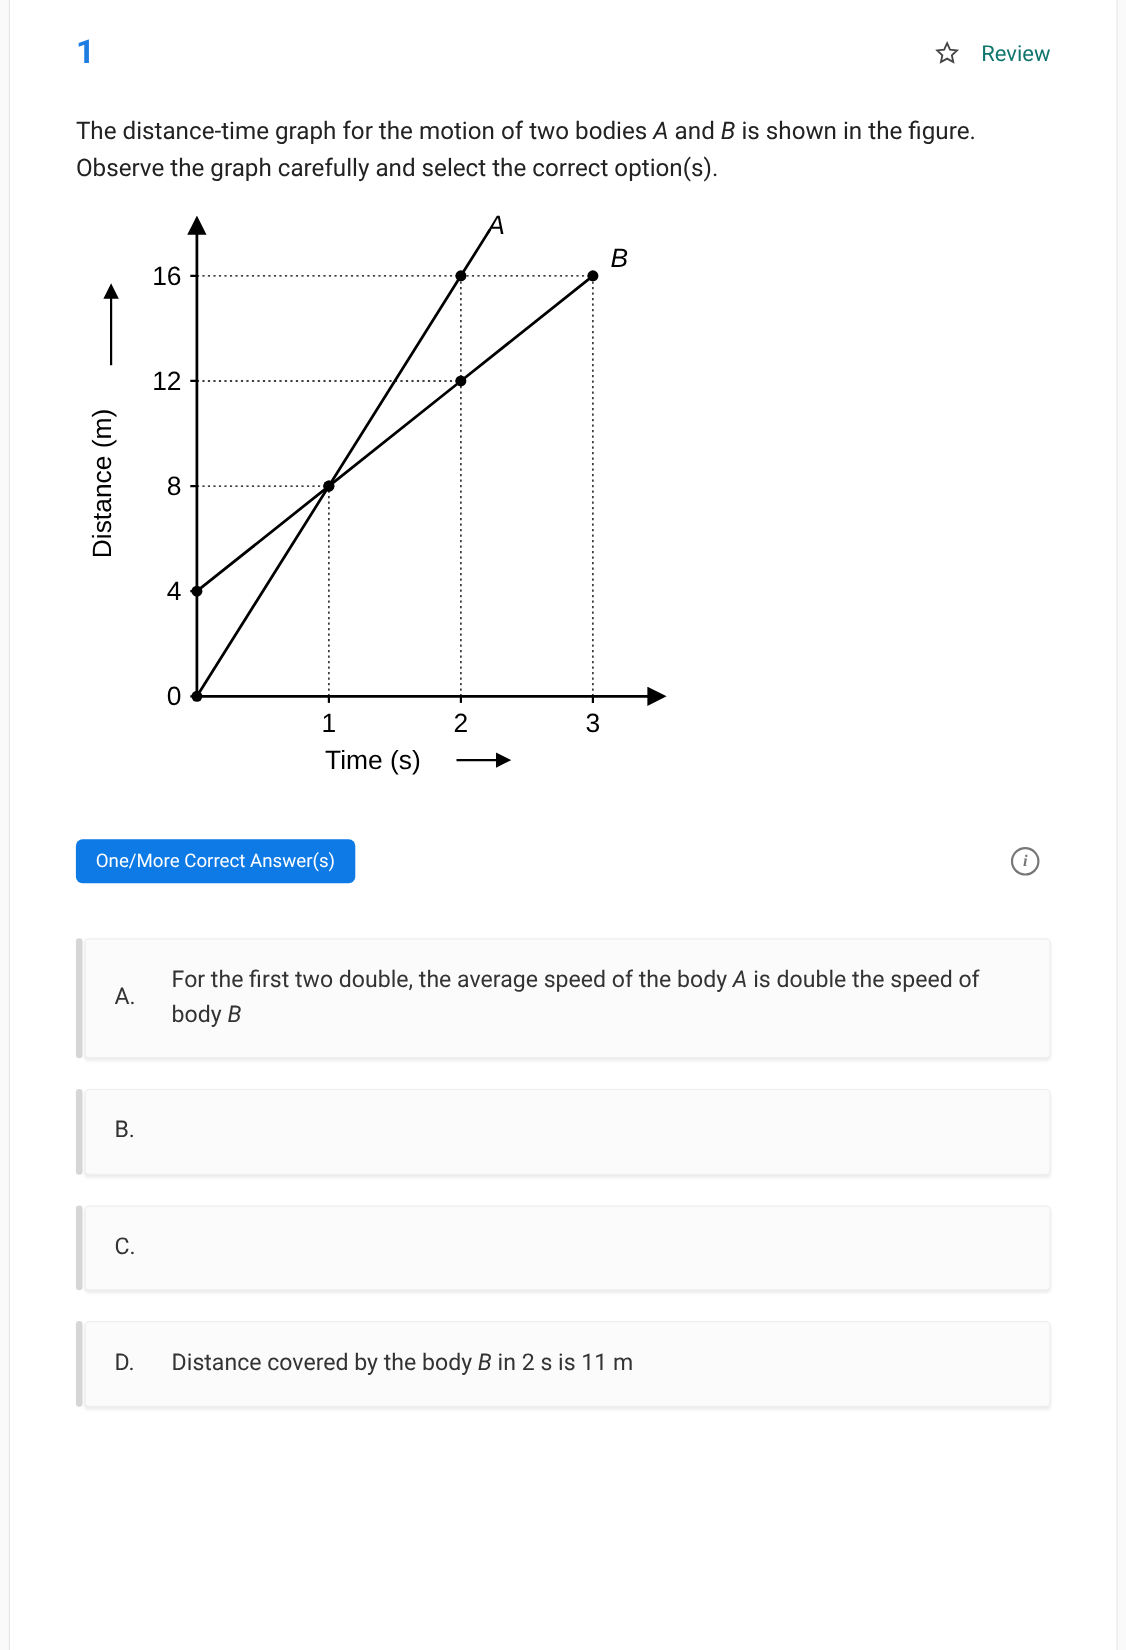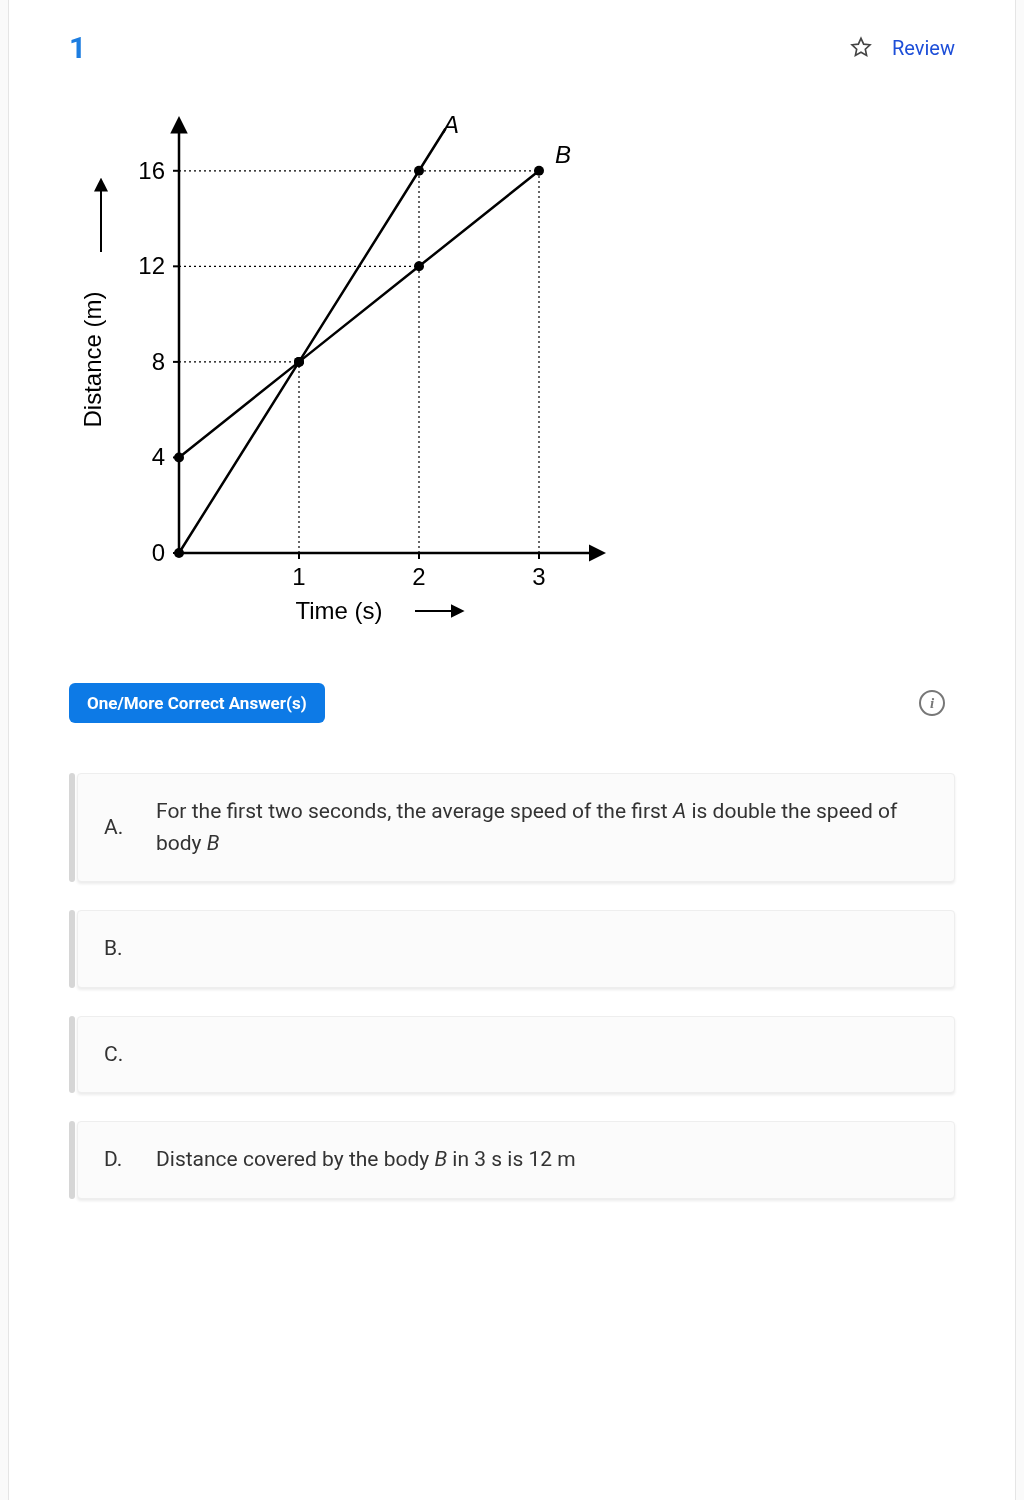--- a/index.html
+++ b/index.html
@@ -30,22 +30,23 @@
     align-items: center;
     margin-bottom: 38px;
   }
   .qnum {
     color: #1d7de0;
     font-size: 30px;
     font-weight: 700;
   }
   .review {
     display: flex;
+    align-items: center;
     gap: 20px;
-    color: #1d4ed8;
+    color: #0f766e;
     font-size: 20px;
     cursor: pointer;
   }
   .star-icon {
     width: 22px;
     height: 22px;
   }
   .question-text {
     color: #222;
     font-size: 22px;
@@ -64,21 +65,21 @@
     justify-content: space-between;
     margin-bottom: 50px;
     padding-right: 10px;
   }
   .badge {
     background: #0d7ae6;
     color: #fff;
     font-size: 17px;
     padding: 10px 18px;
     border-radius: 6px;
-    font-weight: 700;
+    font-weight: 400;
   }
   .info-icon {
     width: 26px;
     height: 26px;
     border: 2px solid #777;
     border-radius: 50%;
     display: flex;
     align-items: center;
     justify-content: center;
     font-size: 15px;
@@ -131,20 +132,23 @@
     <div class="header-row">
       <div class="qnum">1</div>
       <div class="review">
         <svg class="star-icon" viewBox="0 0 24 24" fill="none" stroke="#444" stroke-width="1.8">
           <polygon points="12,2.5 14.9,8.9 21.8,9.6 16.7,14.4 18.1,21.2 12,17.8 5.9,21.2 7.3,14.4 2.2,9.6 9.1,8.9"></polygon>
         </svg>
         <span>Review</span>
       </div>
     </div>
 
+    <div class="question-text">
+      <span>The distance-time graph for the motion of two bodies </span><span class="ital">A</span><span> and </span><span class="ital">B</span><span> is shown in the figure. Observe the graph carefully and select the correct option(s).</span>
+    </div>
 
     <div class="chart-wrap">
       <svg class="chart-svg" id="chart-svg" width="560" height="540" viewBox="0 0 560 540">
           <defs>
             <marker id="arr" viewBox="0 0 10 10" refX="6" refY="5" markerWidth="7" markerHeight="7" orient="auto-start-reverse">
               <path d="M0,0 L10,5 L0,10 z" fill="#000"></path>
             </marker>
           </defs>
           <line x1="110" y1="450" x2="110" y2="20" stroke="#000" stroke-width="2.5" marker-end="url(#arr)"></line>
           <line x1="110" y1="450" x2="530" y2="450" stroke="#000" stroke-width="2.5" marker-end="url(#arr)"></line>
@@ -191,38 +195,38 @@
     <div class="badge-row">
       <div class="badge">One/More Correct Answer(s)</div>
       <div class="info-icon">i</div>
     </div>
 
     <div id="options-container">
         <div class="option">
           <div class="opt-bar"></div>
           <div class="opt-body">
             <div class="opt-letter">A.</div>
-            <div class="opt-text"><span>For the first two seconds, the average speed of the first </span><span class="ital">A</span><span> is double the speed of body </span><span class="ital">B</span><span></span></div>
+            <div class="opt-text"><span>For the first two double, the average speed of the body </span><span class="ital">A</span><span> is double the speed of body </span><span class="ital">B</span><span></span></div>
           </div>
         </div>
         <div class="option">
           <div class="opt-bar"></div>
           <div class="opt-body">
             <div class="opt-letter">B.</div>
           </div>
         </div>
         <div class="option">
           <div class="opt-bar"></div>
           <div class="opt-body">
             <div class="opt-letter">C.</div>
           </div>
         </div>
         <div class="option">
           <div class="opt-bar"></div>
           <div class="opt-body">
             <div class="opt-letter">D.</div>
-            <div class="opt-text"><span>Distance covered by the body </span><span class="ital">B</span><span> in 3 s is 12 m</span><span class="ital"></span><span></span></div>
+            <div class="opt-text"><span>Distance covered by the body </span><span class="ital">B</span><span> in 2 s is 11 m</span><span class="ital"></span><span></span></div>
           </div>
         </div>
       </div>
 
   </div>
 </div>
 
 </body></html>

